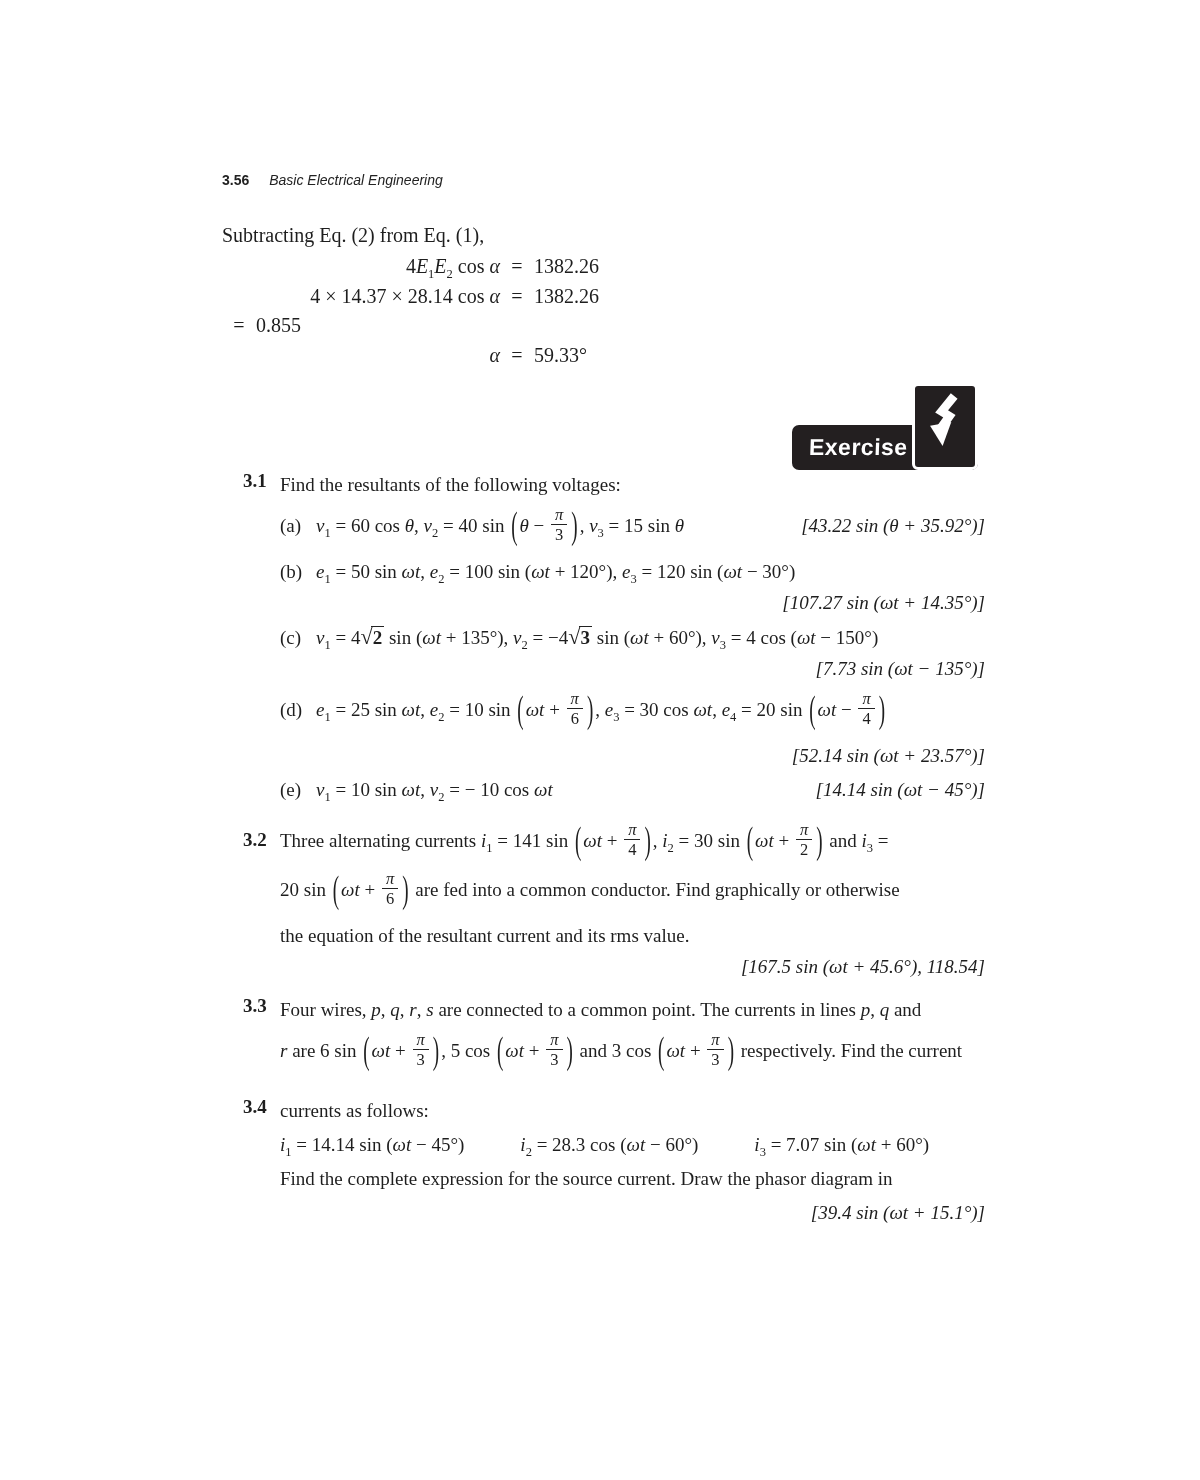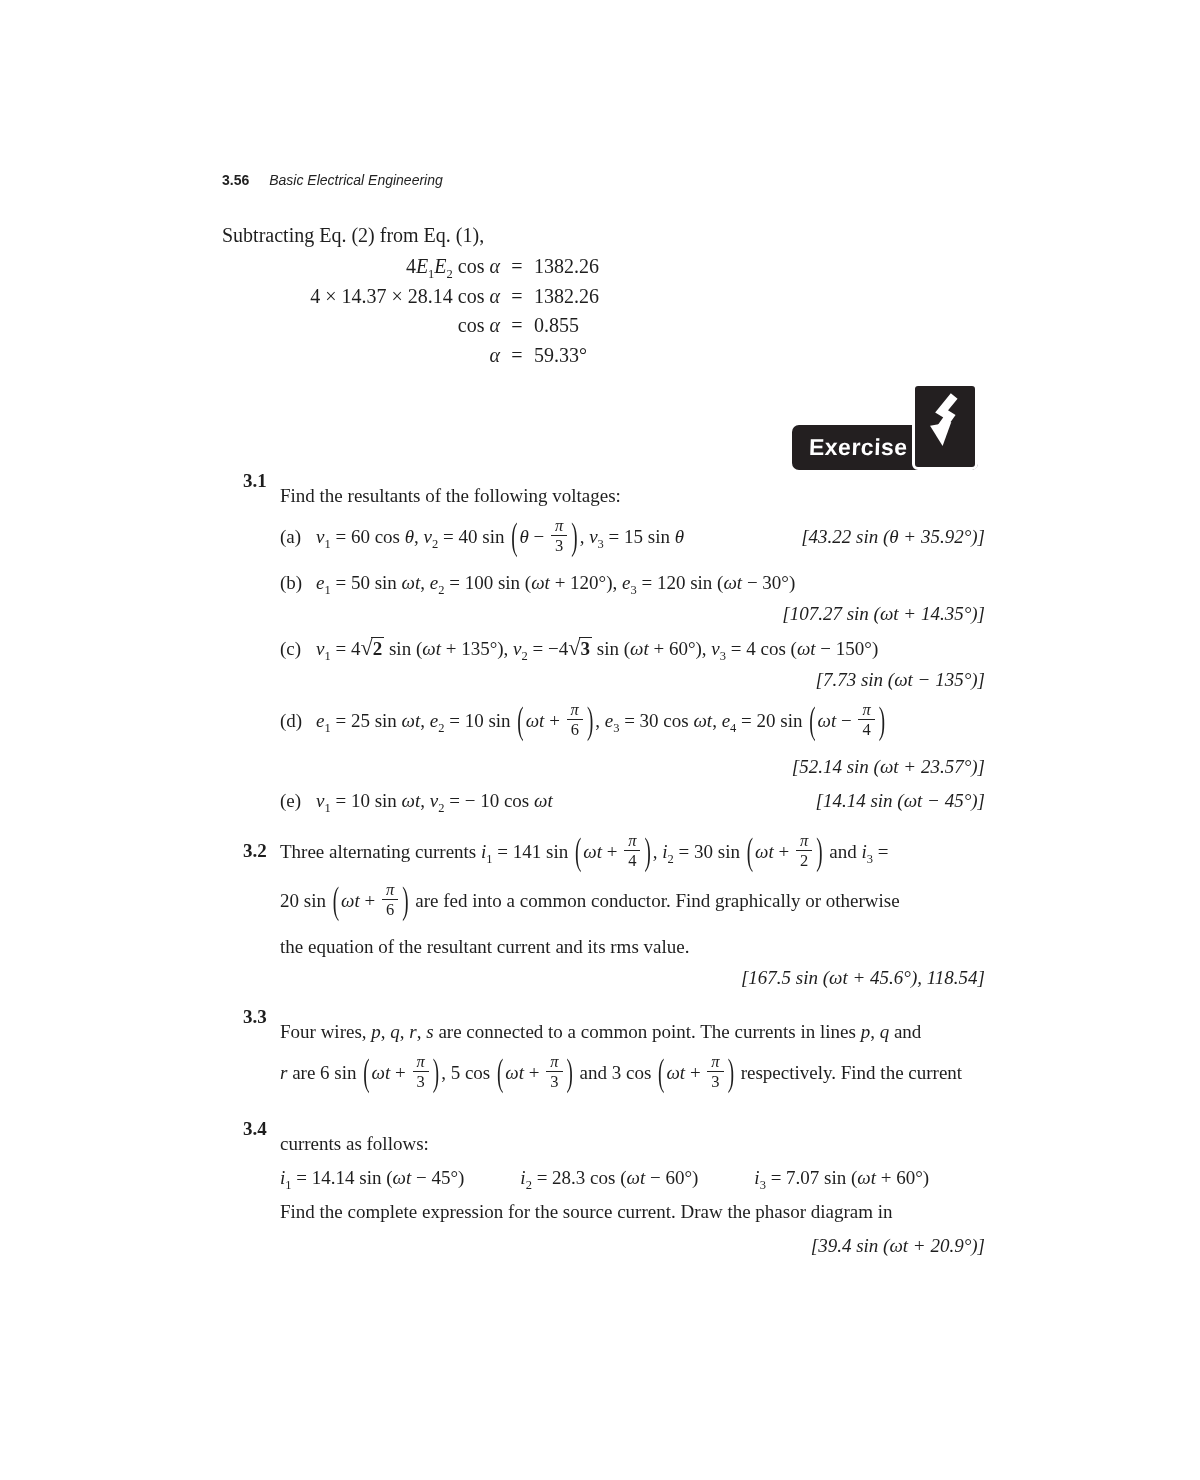--- a/index.html
+++ b/index.html
@@ -41,21 +41,21 @@
   }
   .badge-iconbox svg{margin-top:7px;}
   
   .problems{position:absolute; left:243px; top:466px; width:742px; font-size:19px; line-height:29px;}
   .problem{display:flex; margin-top:10px;}
   .problem:first-child{margin-top:0;}
   .pnum{width:37px; flex:none; font-weight:bold;}
   .pnum.lower{padding-top:11px;}
   .pbody{flex:1; min-width:0;}
   .row{display:flex; align-items:baseline; margin-top:5px;}
-  .row:first-child{margin-top:15px;}
+  .row:first-child{margin-top:4px;}
   .row.tall{margin-top:9px; margin-bottom:9px;}
   .row.ans-only{margin-top:2px;}
   .ilabel{width:36px; flex:none;}
   .rcontent{white-space:nowrap;}
   .answer{margin-left:auto; font-style:italic; white-space:nowrap; padding-left:18px;}
   
   .mvar{font-style:italic;}
   sub.msub{font-size:12.5px; line-height:0; font-style:normal;}
   sub.msub.it{font-style:italic;}
   .frac{
@@ -91,21 +91,20 @@
         <span class="eq-l"><span>4</span><span class="mvar">E</span><sub class="msub">1</sub><span class="mvar">E</span><sub class="msub">2</sub><span> cos </span><span class="mvar">α</span></span>
         <span class="eq-m">=</span>
         <span class="eq-r">1382.26</span>
       </div>
       <div class="eqrow">
         <span class="eq-l"><span>4 × 14.37 × 28.14 cos </span><span class="mvar">α</span></span>
         <span class="eq-m">=</span>
         <span class="eq-r">1382.26</span>
       </div>
       <div class="eqrow">
-        <span class="eq-l"><span>cos </span><span class="mvar">α</span></span>
         <span class="eq-m">=</span>
         <span class="eq-r">0.855</span>
       </div>
       <div class="eqrow">
         <span class="eq-l"><span class="mvar">α</span></span>
         <span class="eq-m">=</span>
         <span class="eq-r">59.33°</span>
       </div>
     </div>
 
@@ -195,19 +194,19 @@
           <div class="row">
             <span class="rcontent"><span>currents as follows:</span></span>
           </div>
           <div class="row">
             <span class="rcontent"><span class="mvar">i</span><sub class="msub">1</sub><span> = 14.14 sin (</span><span class="mvar">ωt</span><span> − 45°)</span><span class="mgap"></span><span class="mvar">i</span><sub class="msub">2</sub><span> = 28.3 cos (</span><span class="mvar">ωt</span><span> − 60°)</span><span class="mgap"></span><span class="mvar">i</span><sub class="msub">3</sub><span> = 7.07 sin (</span><span class="mvar">ωt</span><span> + 60°)</span></span>
           </div>
           <div class="row">
             <span class="rcontent"><span>Find the complete expression for the source current. Draw the phasor diagram in</span></span>
           </div>
           <div class="row">
-            <span class="answer">[39.4 sin (ωt + 20.9°)]</span>
+            <span class="answer">[39.4 sin (ωt + 15.1°)]</span>
           </div>
         </div>
       </div>
     </div>
 
 </div>
 
 </body></html>

